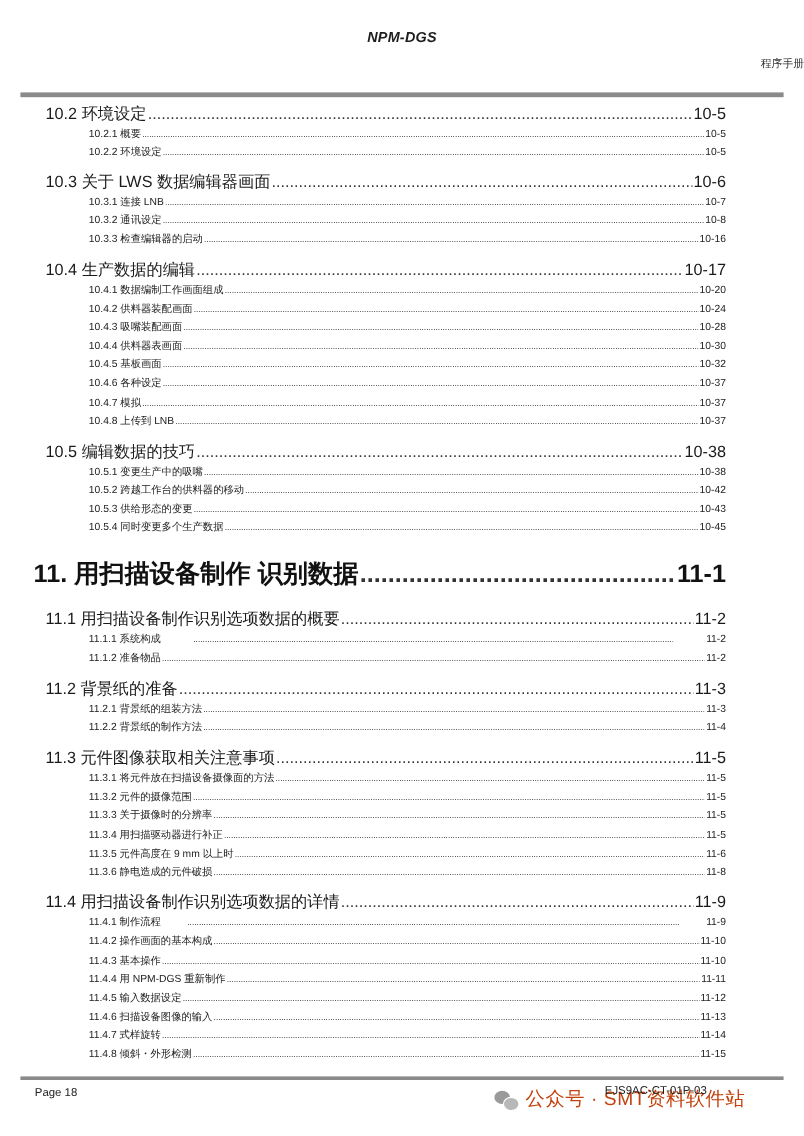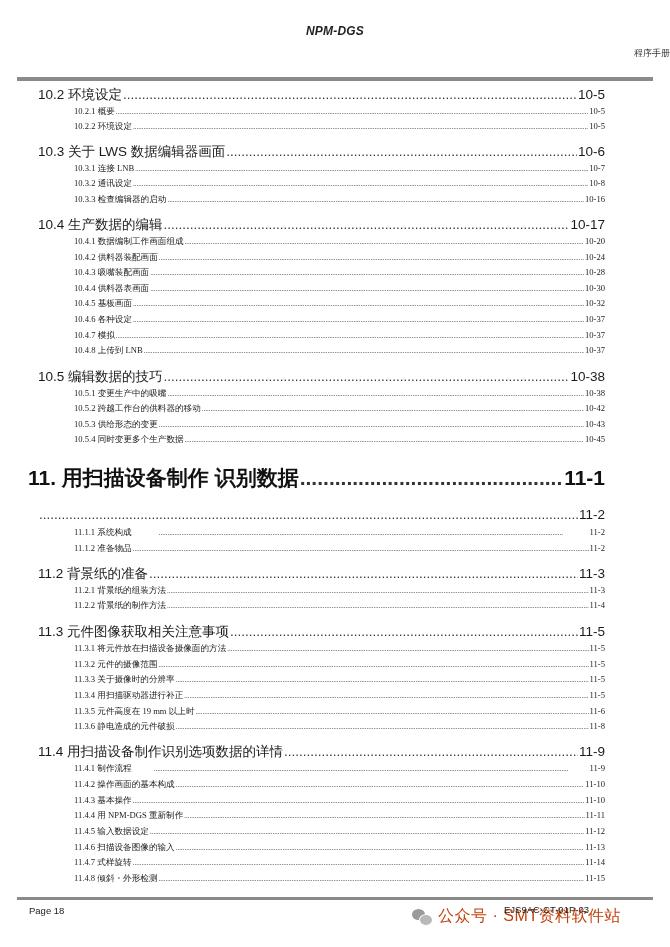--- a/index.html
+++ b/index.html
@@ -11,21 +11,21 @@
   .doc-subtitle { position: absolute; top: 47px; left: 0; width: 670px; text-align: right;
                   font-size: 9px; color: #333; }
   .rule { position: absolute; left: 17px; width: 489px; height: 4px; background: #8a8a8a; }
   .toc { position: absolute; left: 0; top: 0; width: 670px; }
   .row { position: absolute; display: flex; align-items: baseline; white-space: nowrap; }
   .row .lbl { flex: 0 0 auto; }
   .row .dots { flex: 1 1 auto; overflow: hidden; margin: 0 1px; letter-spacing: 0; color: #333; }
   .row .dots::before { content: "........................................................................................................................................................................................................................................................................................................................................................................"; }
   .row .pg { flex: 0 0 auto; }
   .l2 { left: 38px; width: 567px; font-size: 13.5px; }
-  .l3 { left: 74px; width: 531px; font-size: 8.6px; color: #222; font-family: Liberation Serif, serif; }
+  .l3 { left: 74px; width: 531px; font-size: 8.6px; color: #222; }
   .l3 .dots { font-size: 7px; }
   .l1 { left: 28px; width: 577px; font-size: 21px; font-weight: bold; color: #111; }
   .l1 .dots { font-weight: bold; }
   .footer-page { position: absolute; left: 29px; top: 905px; font-size: 9.5px; color: #222; }
   .footer-code { position: absolute; left: 504px; top: 904px; font-size: 9.5px; color: #222; }
   .watermark { position: absolute; left: 412px; top: 906px; display: flex; align-items: center;
                font-size: 16px; color: #c2410c; letter-spacing: 0.5px; }
   .wm-icon { width: 20px; height: 16px; position: relative; margin-right: 6px; }
   .wm-icon .b1 { position: absolute; left: 0; top: 0; width: 13px; height: 11px; border-radius: 50%; background: #9a9a9a; }
   .wm-icon .b2 { position: absolute; left: 7px; top: 5px; width: 12px; height: 10px; border-radius: 50%; background: #b8b8b8; border: 1px solid #fff; }
@@ -145,20 +145,21 @@
       <span class="lbl">10.5.4  同时变更多个生产数据</span>
       <span class="dots"></span>
       <span class="pg">10-45</span>
     </div>
     <div class="row l1" style="top: 464px;">
       <span class="lbl">11. 用扫描设备制作 识别数据</span>
       <span class="dots"></span>
       <span class="pg">11-1</span>
     </div>
     <div class="row l2" style="top: 507px;">
+      <span class="lbl">11.1 用扫描设备制作识别选项数据的概要 </span>
       <span class="dots"></span>
       <span class="pg">11-2</span>
     </div>
     <div class="row l3" style="top: 527px; gap: 26px;">
       <span class="lbl">11.1.1  系统构成</span>
       <span class="dots"></span>
       <span class="pg">11-2</span>
     </div>
     <div class="row l3" style="top: 543px;">
       <span class="lbl">11.1.2  准备物品</span>
@@ -199,21 +200,21 @@
       <span class="lbl">11.3.3  关于摄像时的分辨率 </span>
       <span class="dots"></span>
       <span class="pg">11-5</span>
     </div>
     <div class="row l3" style="top: 690px;">
       <span class="lbl">11.3.4  用扫描驱动器进行补正</span>
       <span class="dots"></span>
       <span class="pg">11-5</span>
     </div>
     <div class="row l3" style="top: 706px;">
-      <span class="lbl">11.3.5  元件高度在 19 mm 以上时 </span>
+      <span class="lbl">11.3.5  元件高度在 9 mm 以上时 </span>
       <span class="dots"></span>
       <span class="pg">11-6</span>
     </div>
     <div class="row l3" style="top: 721px;">
       <span class="lbl">11.3.6  静电造成的元件破损 </span>
       <span class="dots"></span>
       <span class="pg">11-8</span>
     </div>
     <div class="row l2" style="top: 743px;">
       <span class="lbl">11.4 用扫描设备制作识别选项数据的详情 </span>

